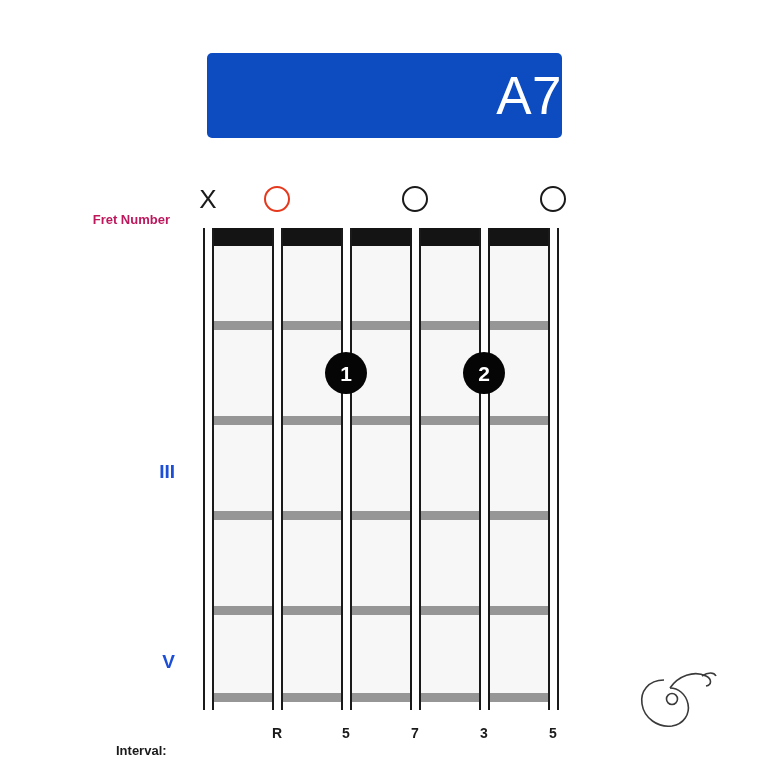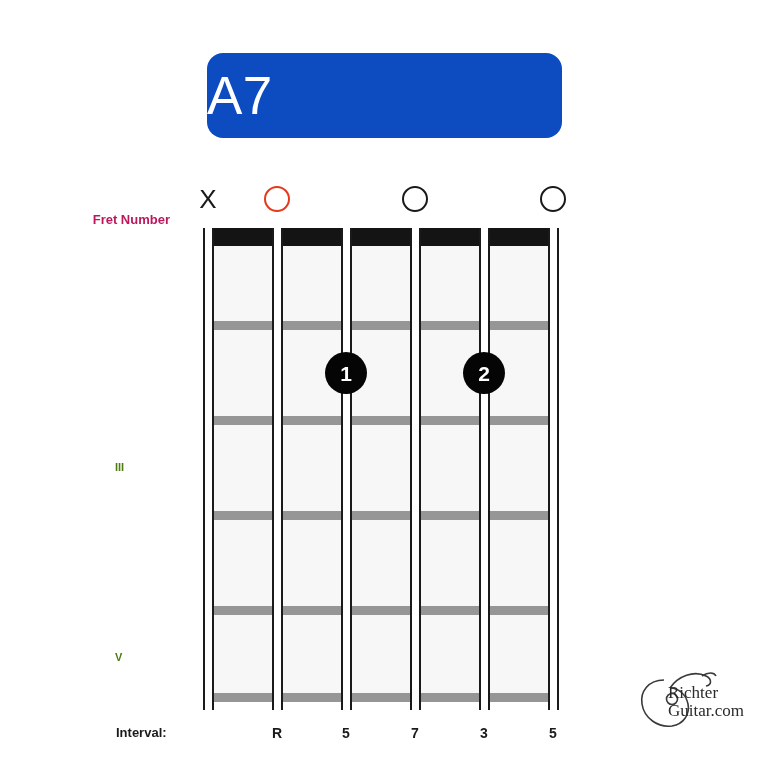--- a/index.html
+++ b/index.html
@@ -27,24 +27,24 @@
     pointer-events: none;
   }
 
   
   .chord-banner {
     position: absolute;
     left: 207px;
     top: 53px;
     width: 355px;
     height: 85px;
-    border-radius: 16px;
+    border-radius: 5px;
     display: flex;
     align-items: center;
-    justify-content: flex-start;
+    justify-content: flex-end;
   }
   .chord-banner-label {
     color: #ffffff;
     font-size: 53px;
     font-weight: 400;
     letter-spacing: 0.5px;
     line-height: 1;
   }
 
   
@@ -141,31 +141,31 @@
     top: 212px;
     font-size: 13px;
     font-weight: 700;
     color: #be185d;
     white-space: nowrap;
   }
 
   .roman-label {
     position: absolute;
     width: 60px;
-    text-align: left;
+    text-align: right;
     left: 115px;
-    font-size: 11px;
-    font-weight: 700;
-    color: #4d7c0f;
+    font-size: 19px;
+    font-weight: 700;
+    color: #1d4ed8;
   }
 
   .interval-title {
     position: absolute;
     left: 116px;
-    top: 725px;
+    top: 743px;
     font-size: 13px;
     font-weight: 700;
     color: #1a1a1a;
     white-space: nowrap;
   }
   .interval-value {
     position: absolute;
     top: 725px;
     width: 40px;
     margin-left: -20px;
@@ -262,17 +262,13 @@
 <div class="logo">
   <svg viewBox="0 0 118 68" width="118" height="68" aria-hidden="true">
     <g fill="none" stroke="#3a3a3a" stroke-width="1.6">
       <path d="M28 12 C 12 12, 4 24, 6 36 C 8 50, 22 60, 36 58
                C 48 56, 54 46, 52 36 C 50 26, 42 20, 34 20"></path>
       <path d="M34 20 C 42 8, 58 2, 70 8 C 76 11, 76 17, 70 18"></path>
       <circle cx="36" cy="31" r="5.5"></circle>
       <path d="M66 8 C 72 4, 78 4, 80 8"></path>
     </g>
   </svg>
-  <div class="logo-text">
-    <div>Richter</div>
-    <div>Guitar.com</div>
-  </div>
 </div>
 
 </body></html>

